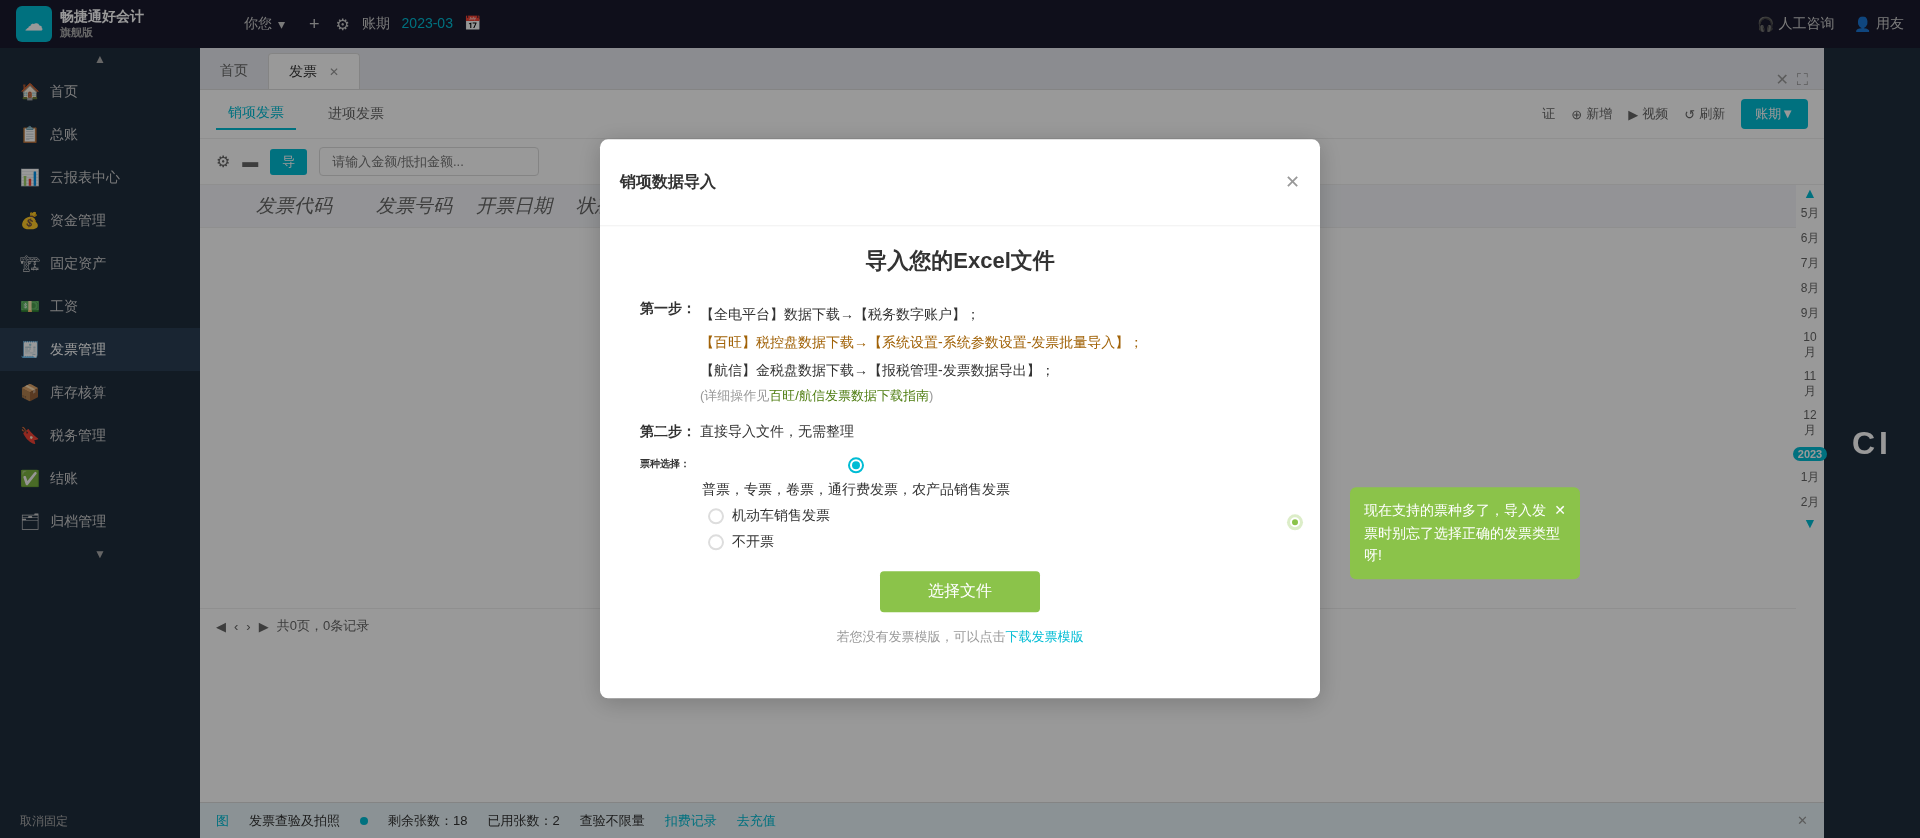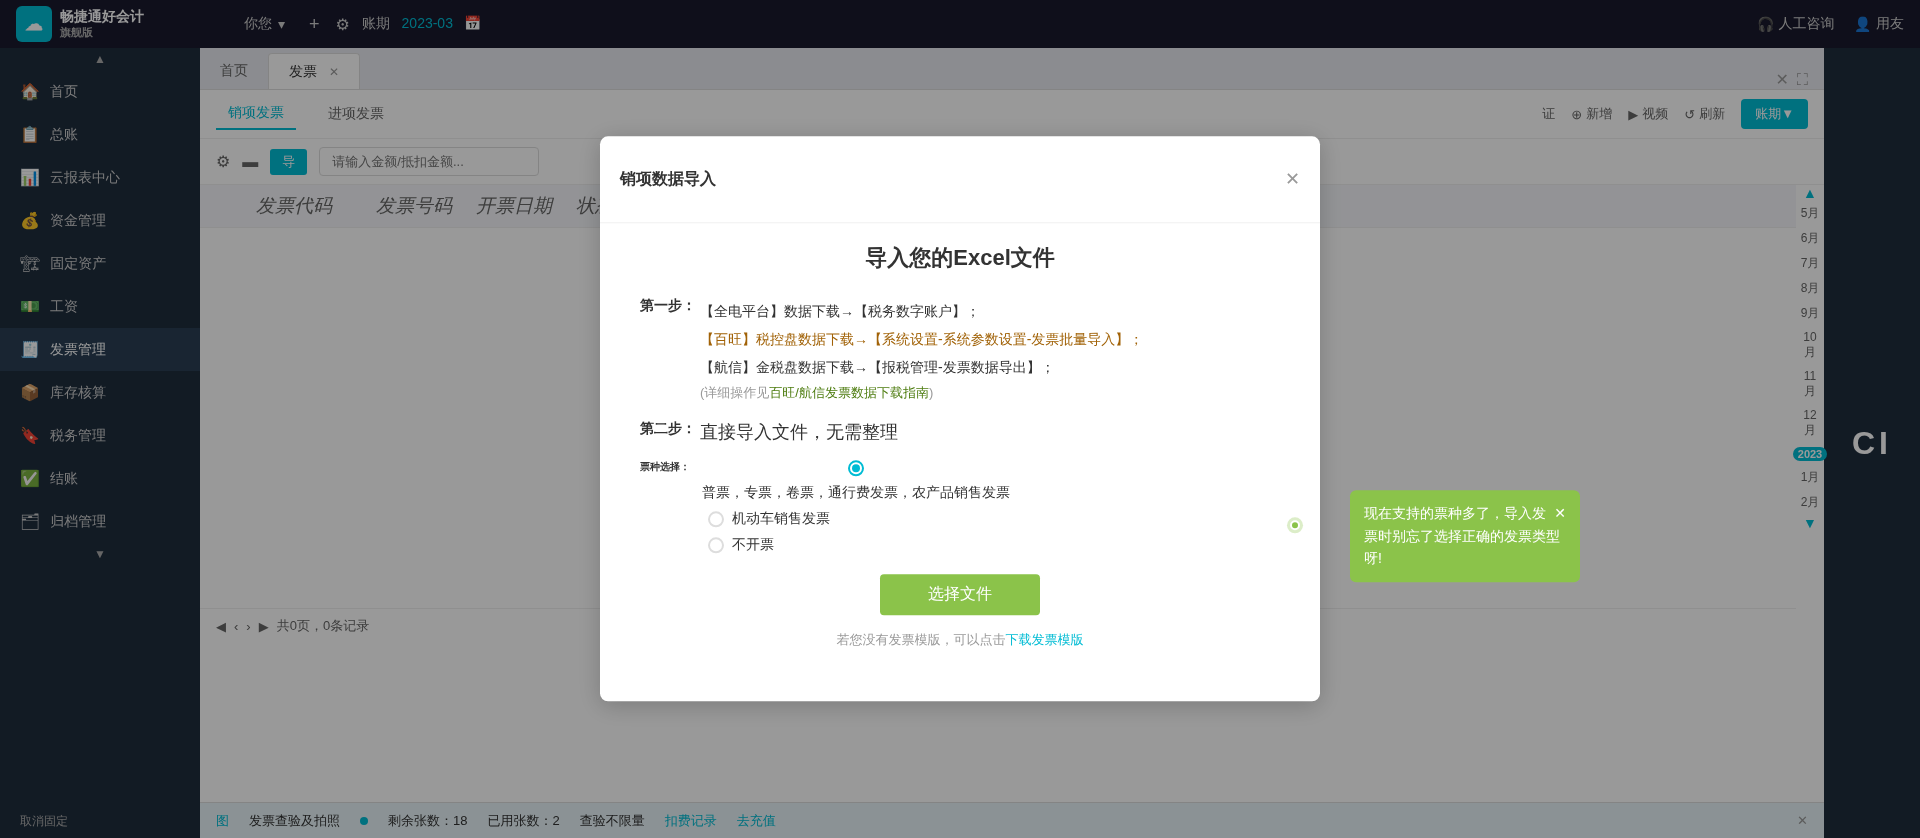--- a/index.html
+++ b/index.html
@@ -398,21 +398,21 @@
           <div style="font-size:13px;color:#999;line-height:1.8;">
             <span>(详细操作见</span><a class="step-link" style="color:#4d7c0f;">百旺/航信发票数据下载指南</a><span>)</span>
           </div>
         </div>
       </div>
     </div>
 
     <div class="step-block">
       <div style="display:flex;">
         <span style="min-width:60px;font-size:14px;color:#333;font-weight:bold;">第二步：</span>
-        <span style="font-size:18px;color:#333;">直接导入文件，无需整理</span>
+        <span style="font-size:14px;color:#333;">直接导入文件，无需整理</span>
       </div>
     </div>
 
     <div class="radio-group" style="position:relative;">
       <div style="display:flex;align-items:flex-start;margin-bottom:8px;">
         <span class="radio-label">票种选择：</span>
         <div style="display:flex;align-items:center;gap:8px;cursor:pointer;flex-direction:column;">
           <div class="radio-circle checked"></div>
           <span style="font-size:14px;color:#333;">普票，专票，卷票，通行费发票，农产品销售发票</span>
         </div>

